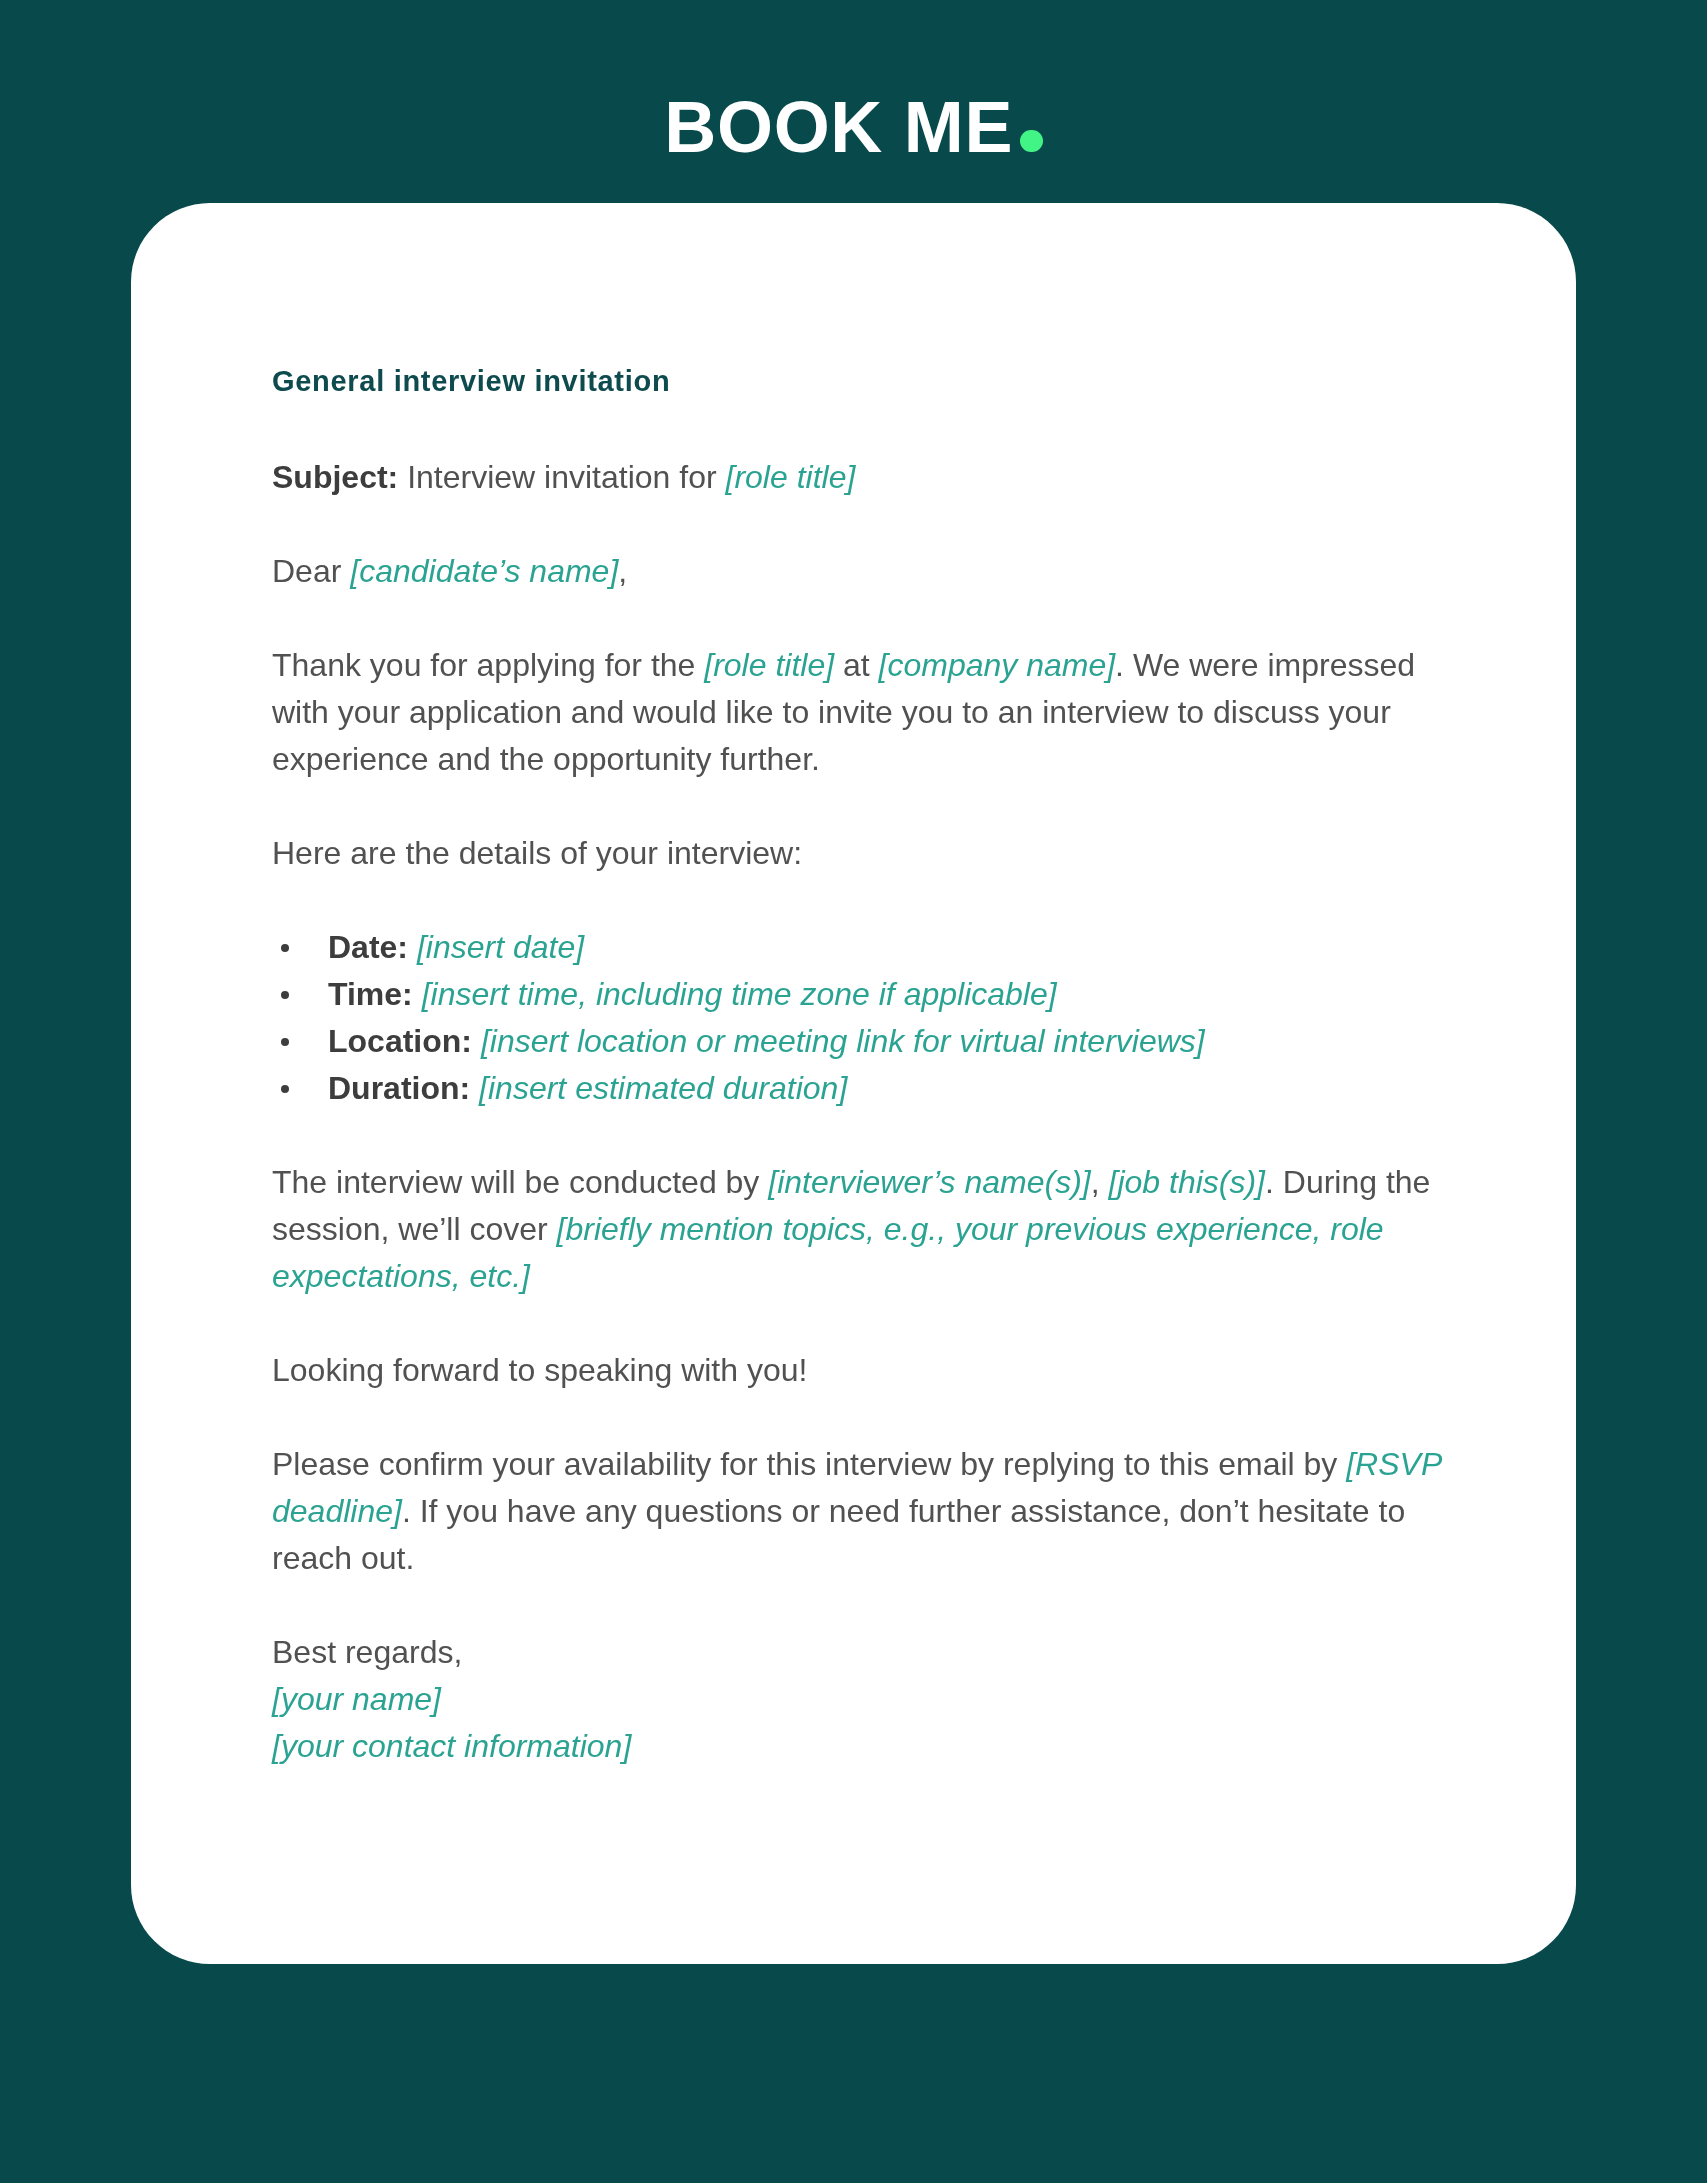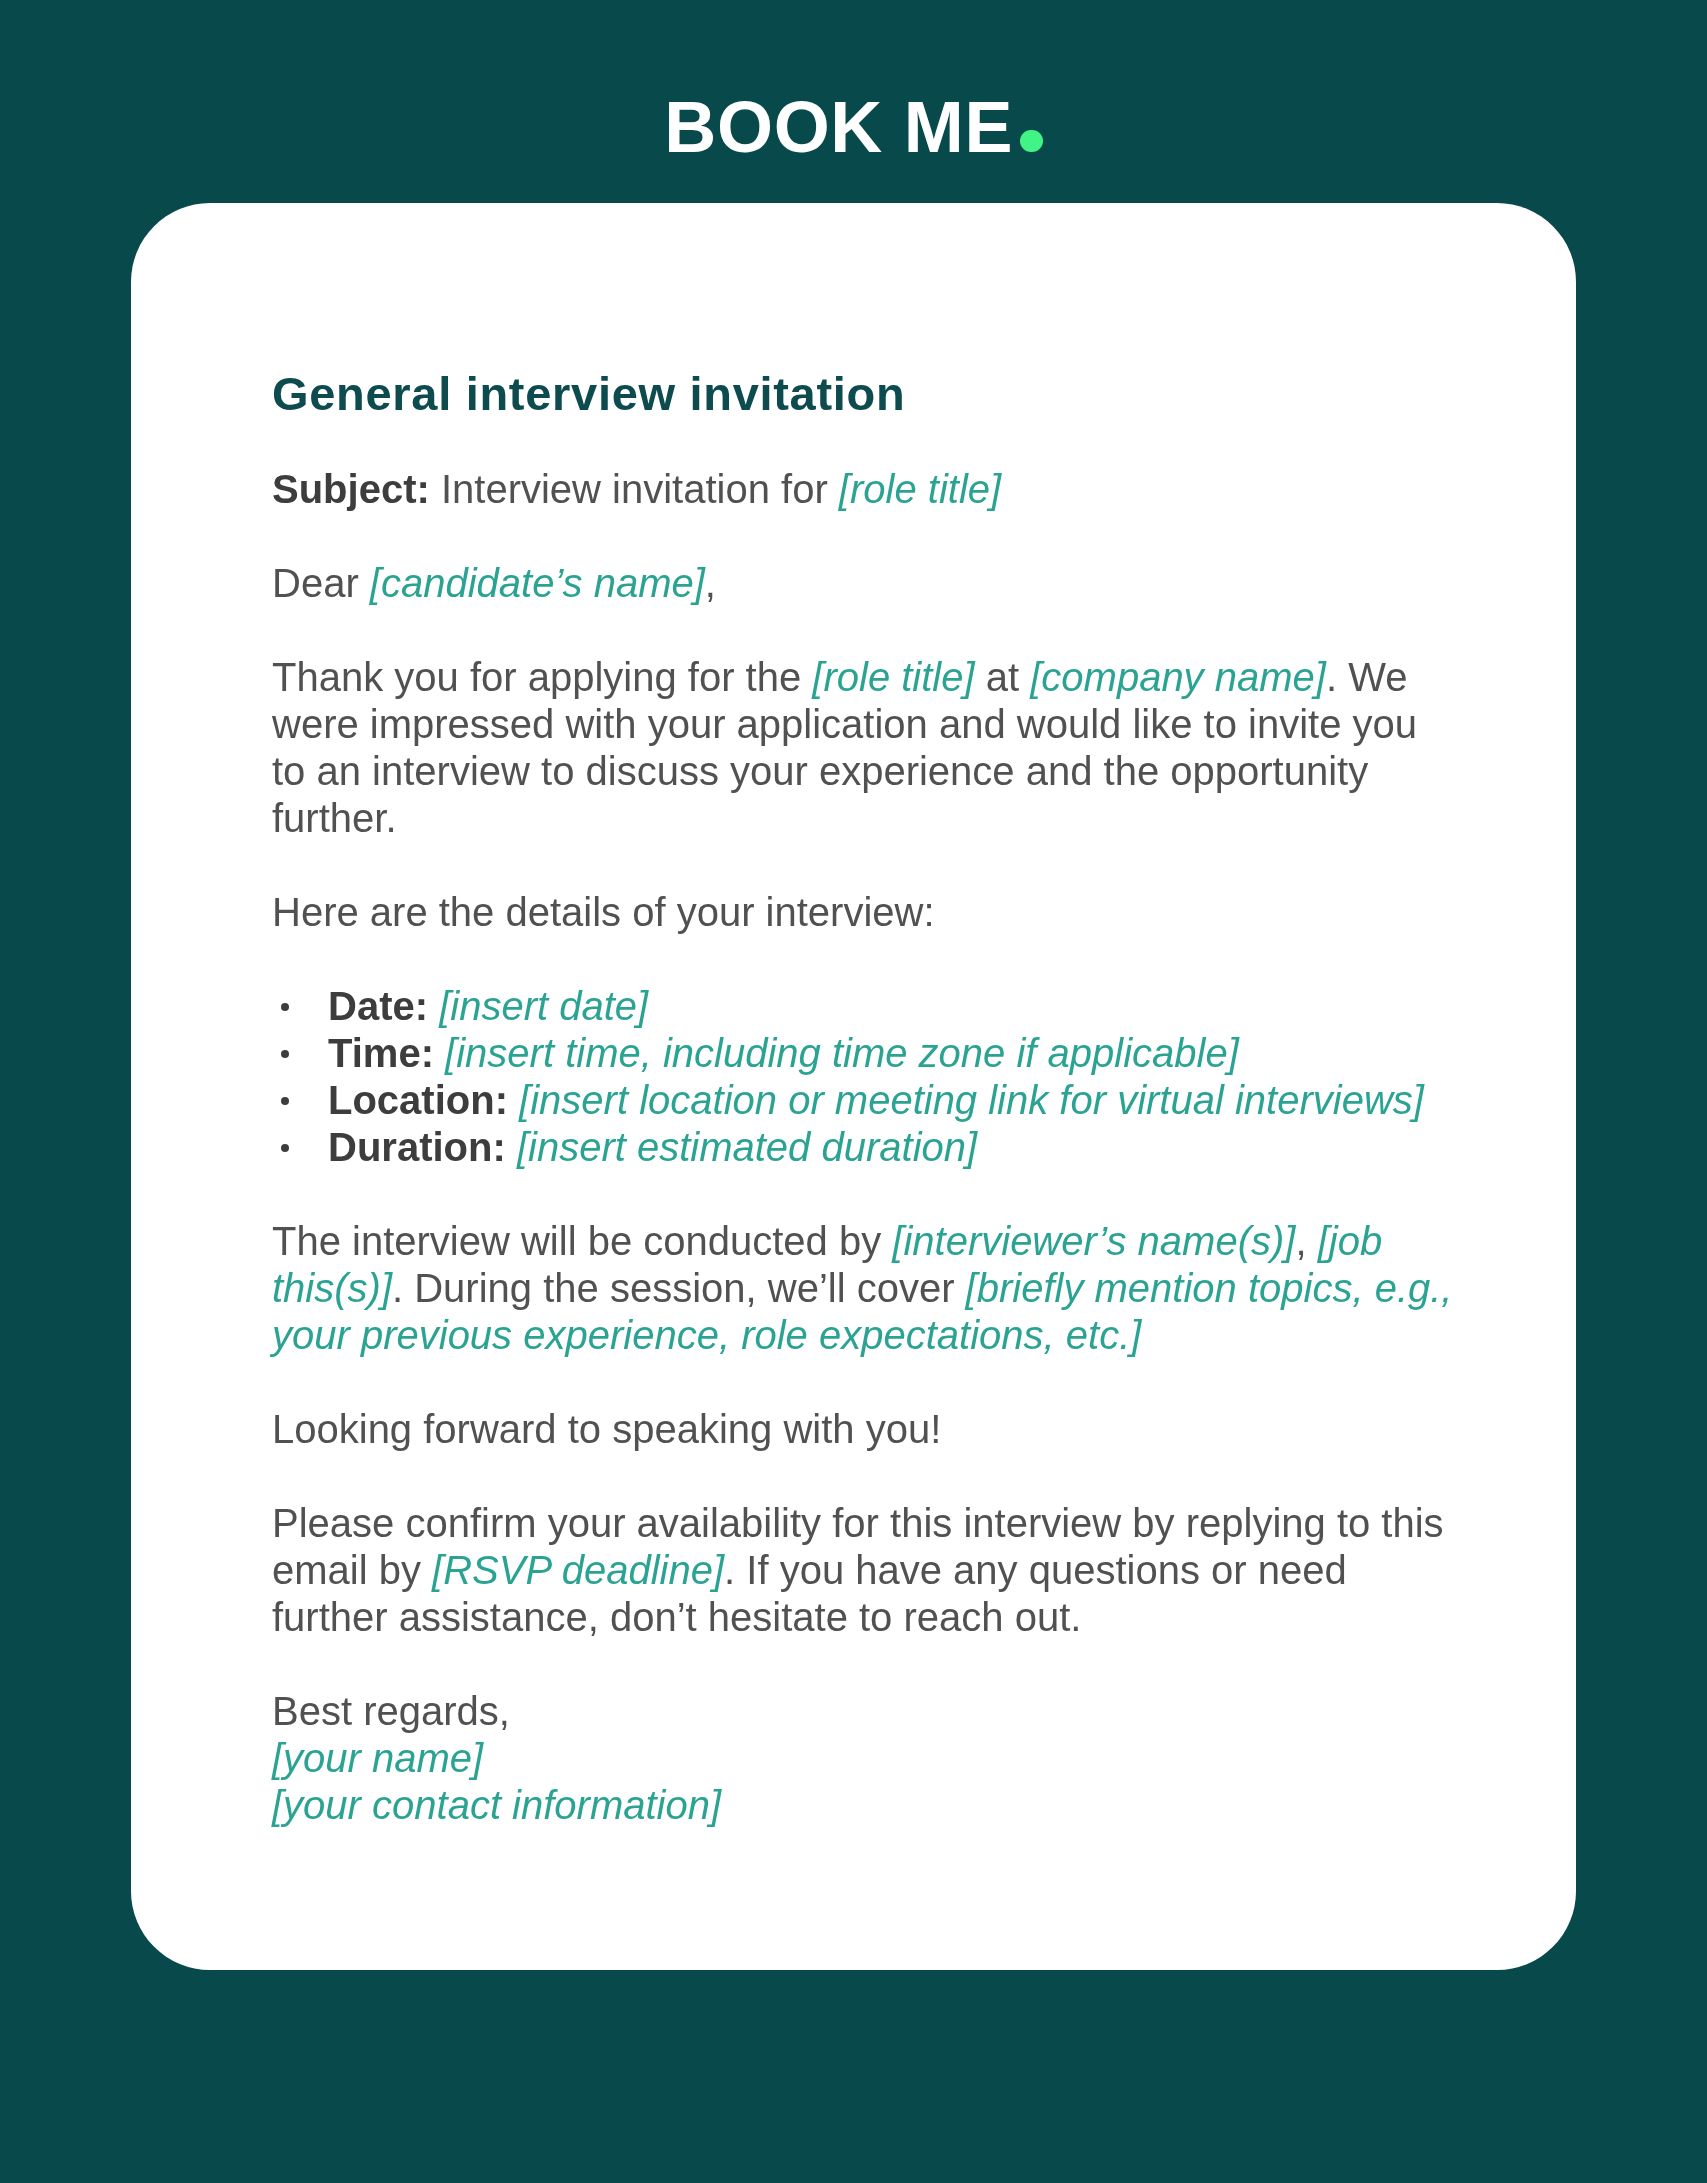--- a/index.html
+++ b/index.html
@@ -39,29 +39,29 @@
   .card{
     width:1445px;
     min-height:1761px;
     margin:38px auto 144px auto;
     background:var(--card);
     border-radius:79px;
     padding:153px 116px 141px 141px;
   }
   h1{
     color:var(--title);
-    font-size:47px;
+    font-size:29px;
     line-height:51px;
     font-weight:700;
     letter-spacing:0.7px;
-    margin:12px 0 43px 0;
+    margin:0 0 43px 0;
   }
   .bodytext{
     color:var(--body);
-    font-size:40px;
+    font-size:32px;
     line-height:47px;
   }
   .bodytext p{margin:47px 0;}
   .bodytext p:last-child{margin-bottom:0;}
   b,strong{color:var(--bold);font-weight:700;}
   .ph{
     color:var(--ph);
     font-style:italic;
   }
   ul{

